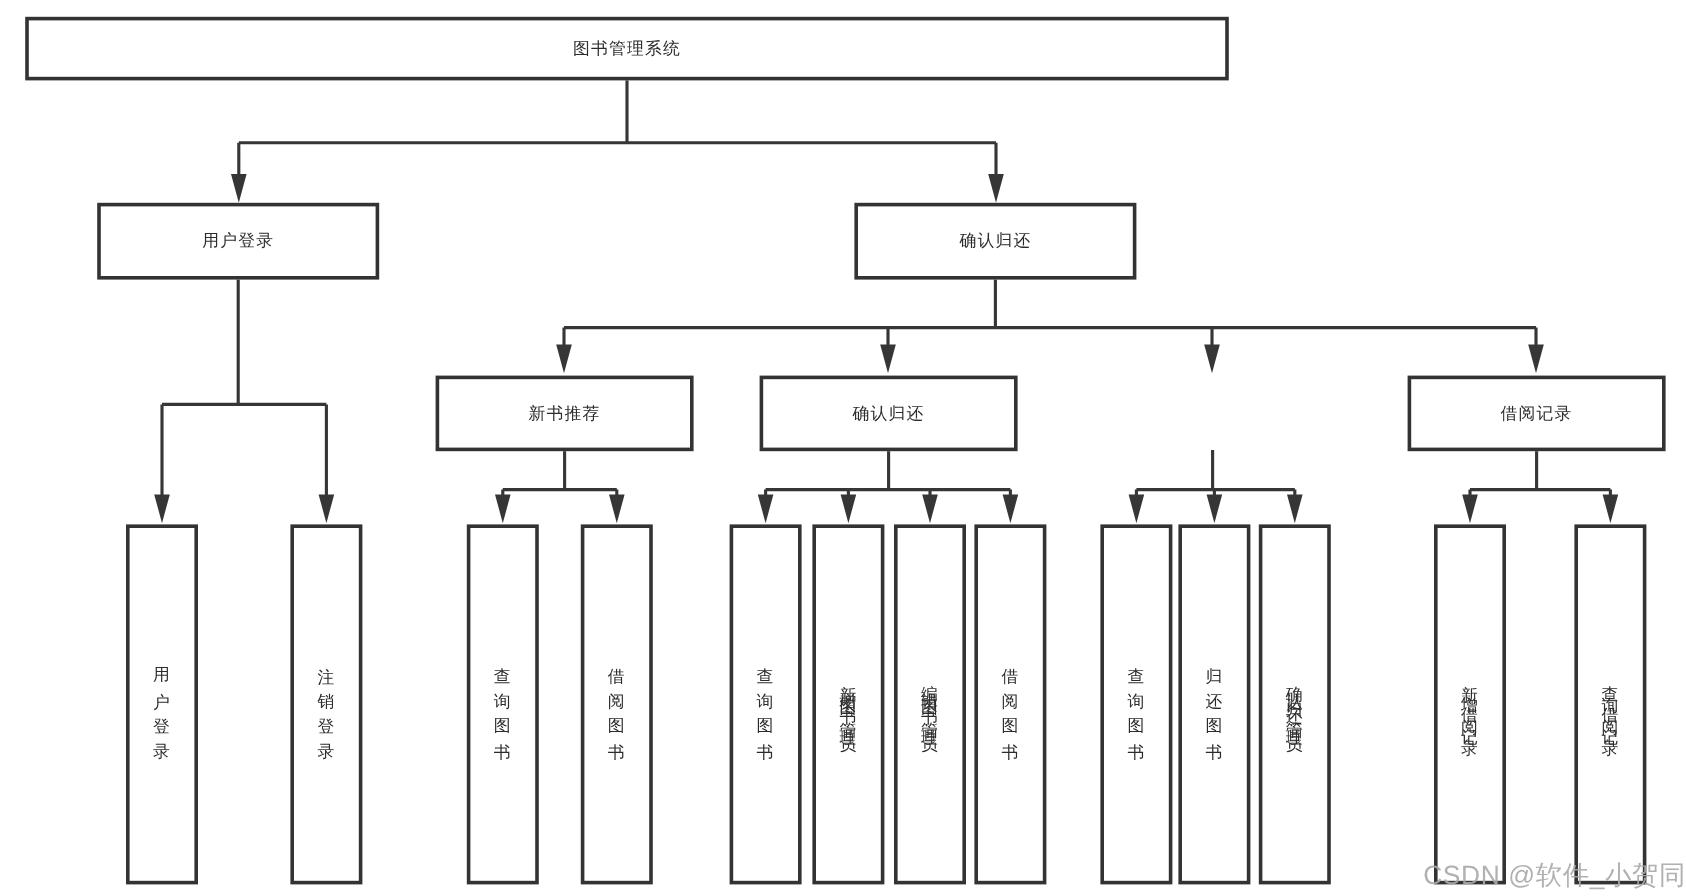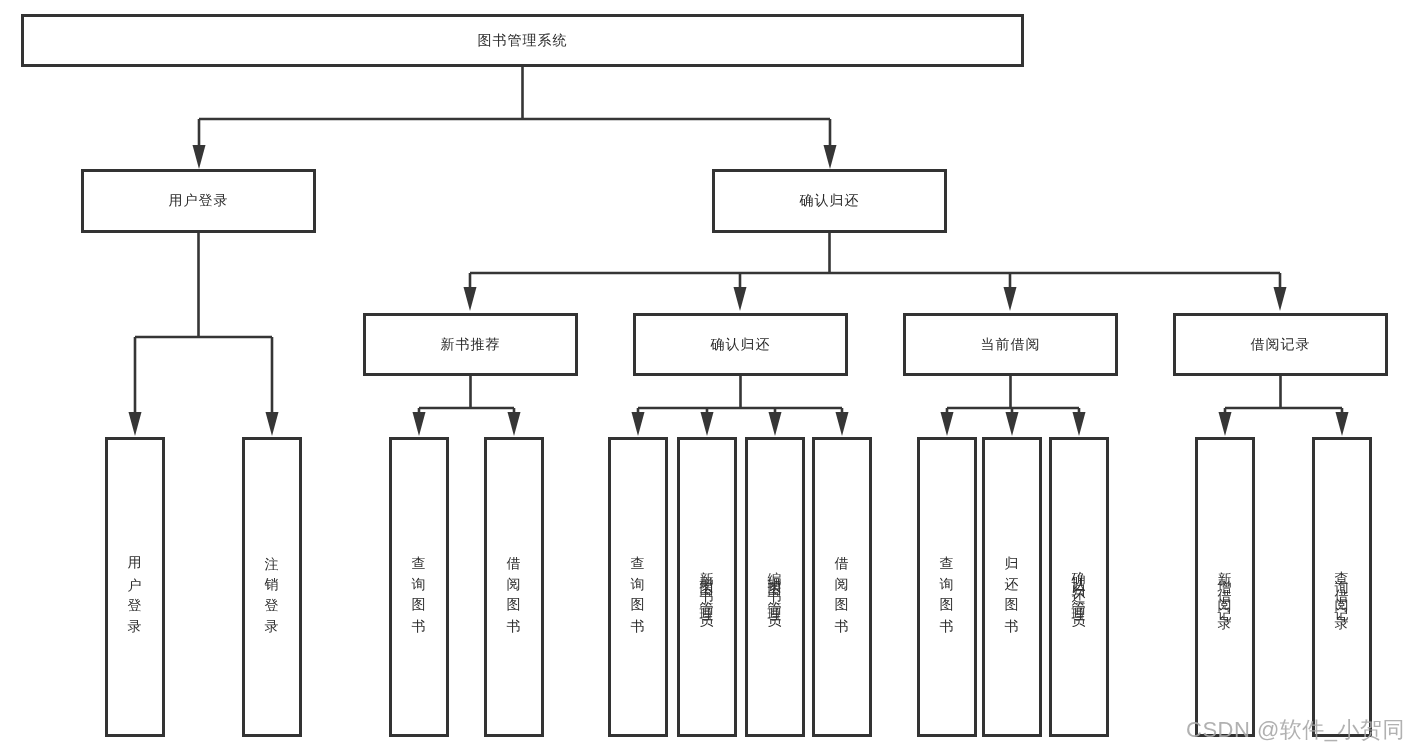--- a/index.html
+++ b/index.html
@@ -119,23 +119,20 @@
   <div class="node lvl2" style="left:712px">
     <span>确认归还</span>
   </div>
 
   <div class="node lvl3" style="left:363px">
     <span>新书推荐</span>
   </div>
   <div class="node lvl3" style="left:633px">
     <span>确认归还</span>
   </div>
-  <div class="node lvl3" style="left:903px">
-    <span>当前借阅</span>
-  </div>
   <div class="node lvl3" style="left:1173px">
     <span>借阅记录</span>
   </div>
 
   <div class="node leaf" style="left:105px">
     <span class="vtext ls-4">用户登录</span>
   </div>
   <div class="node leaf" style="left:242px">
     <span class="vtext ls-4">注销登录</span>
   </div>

